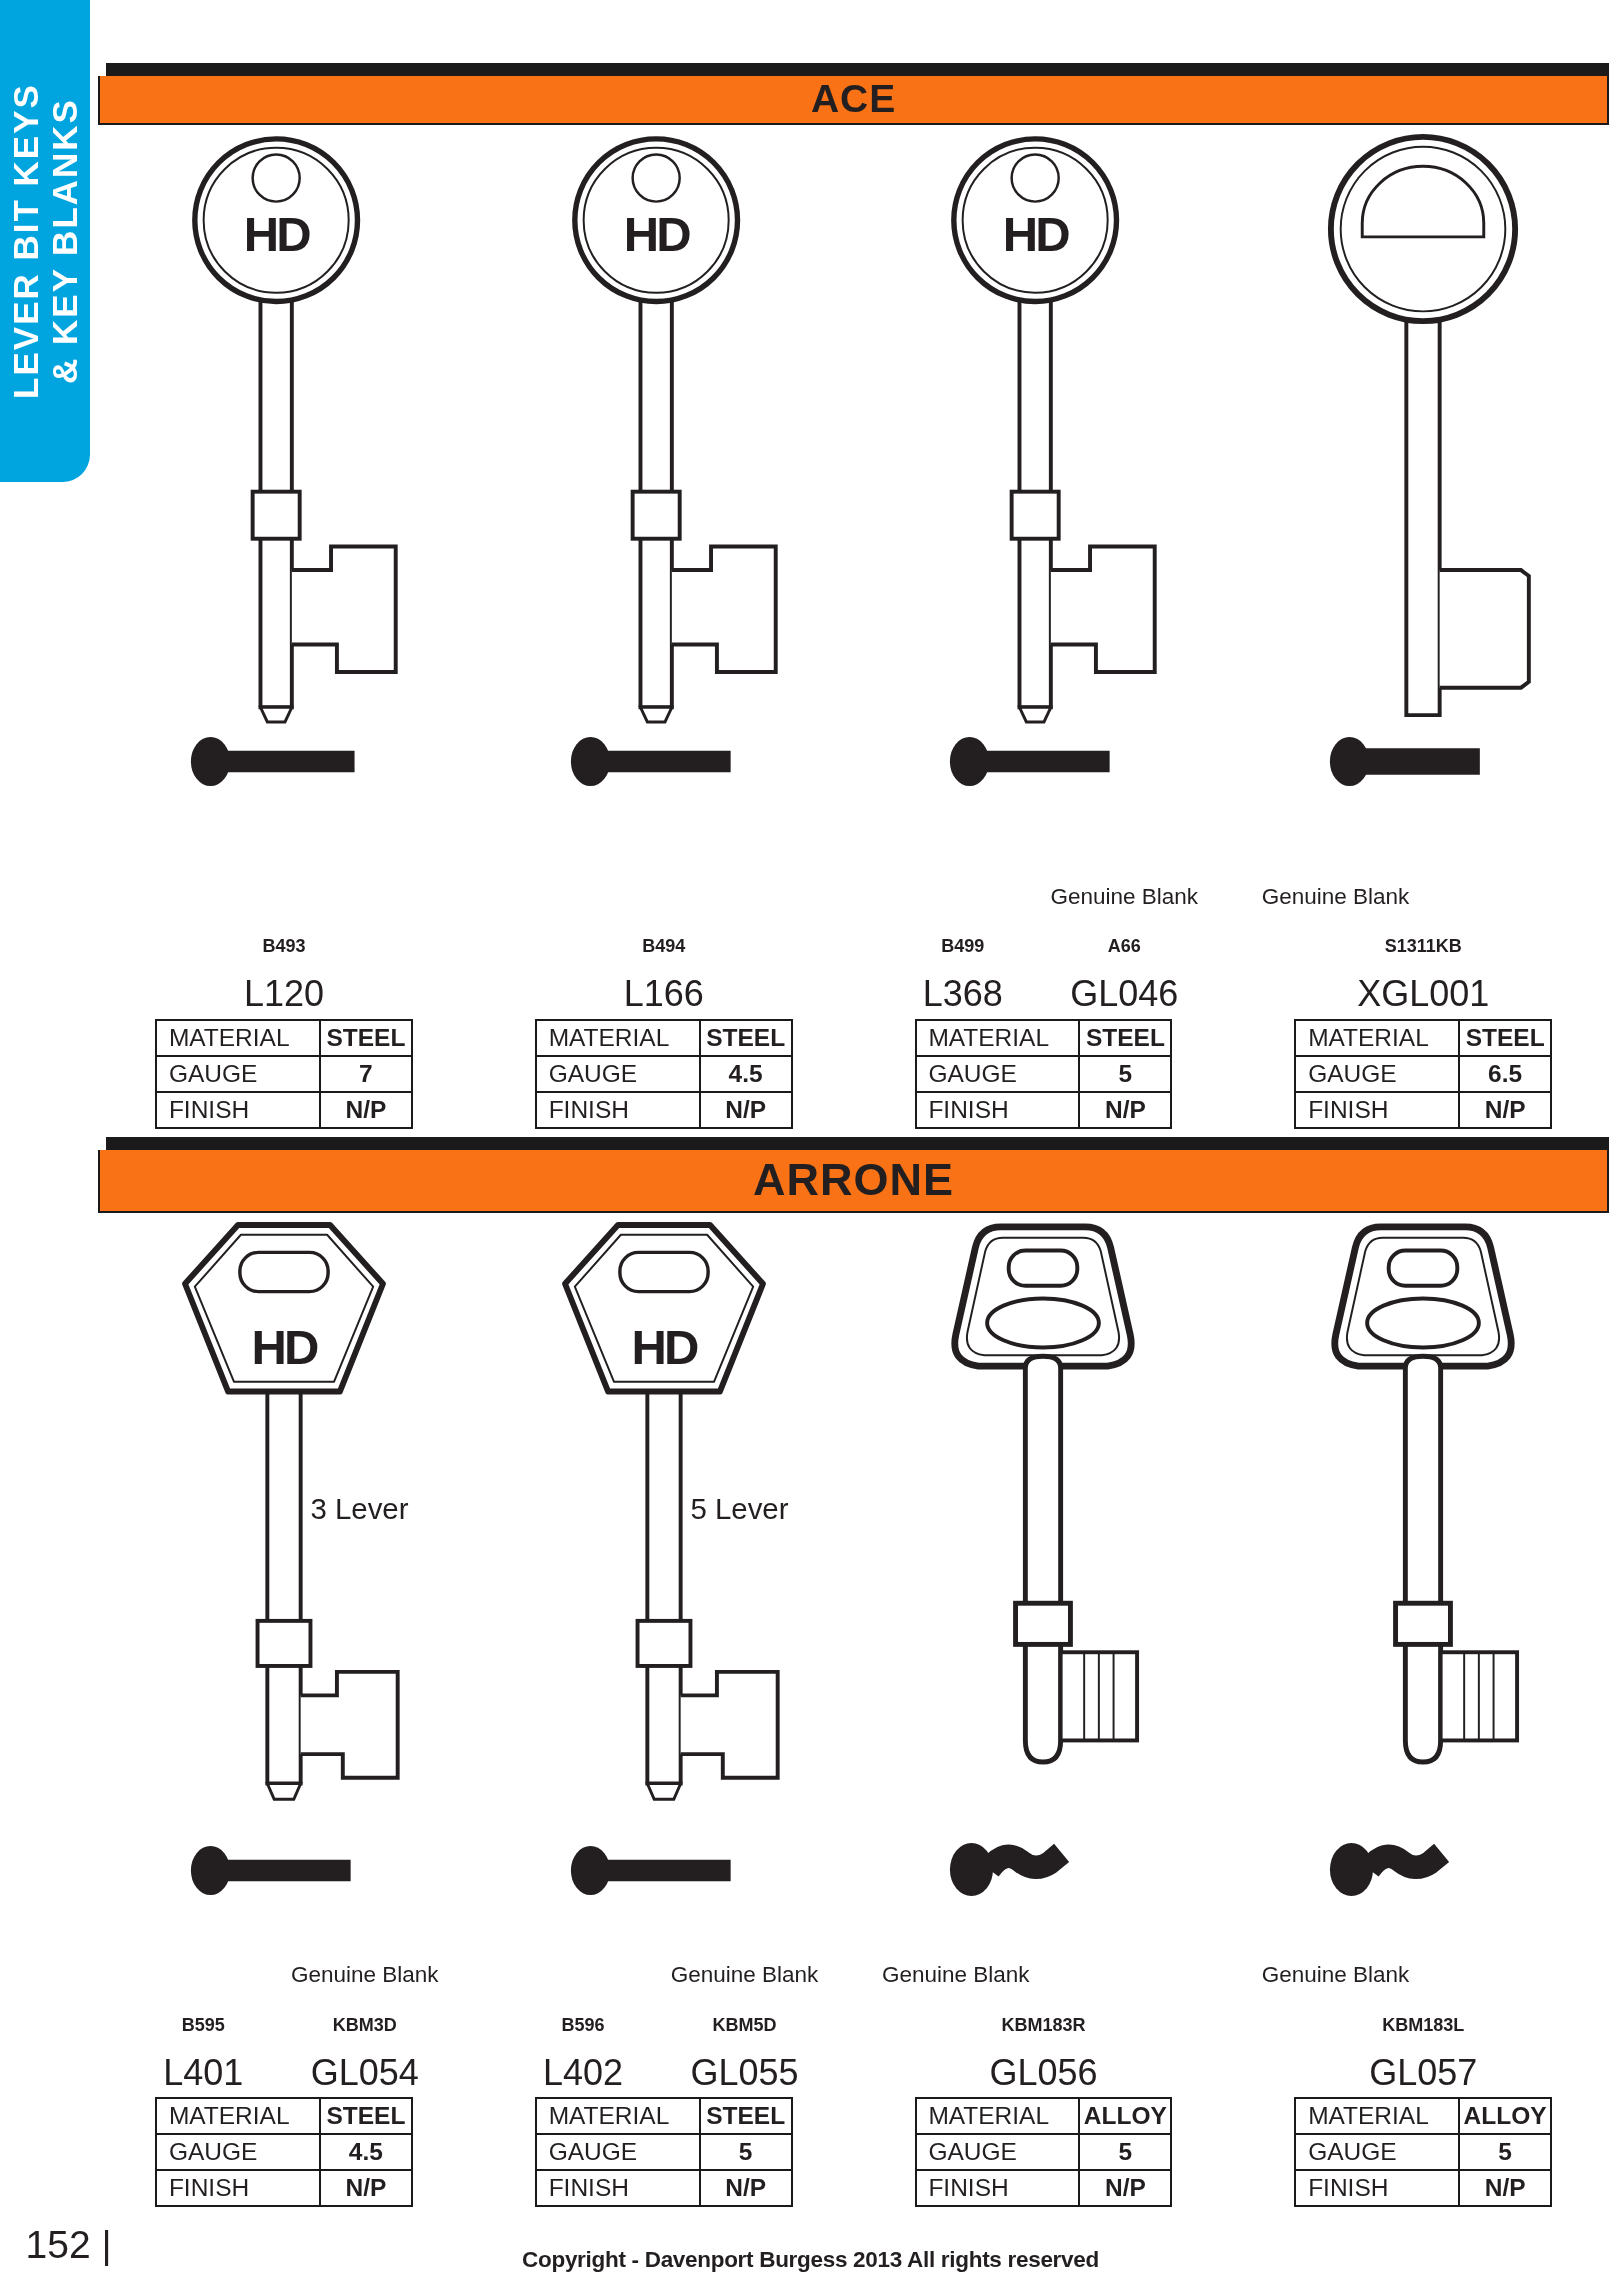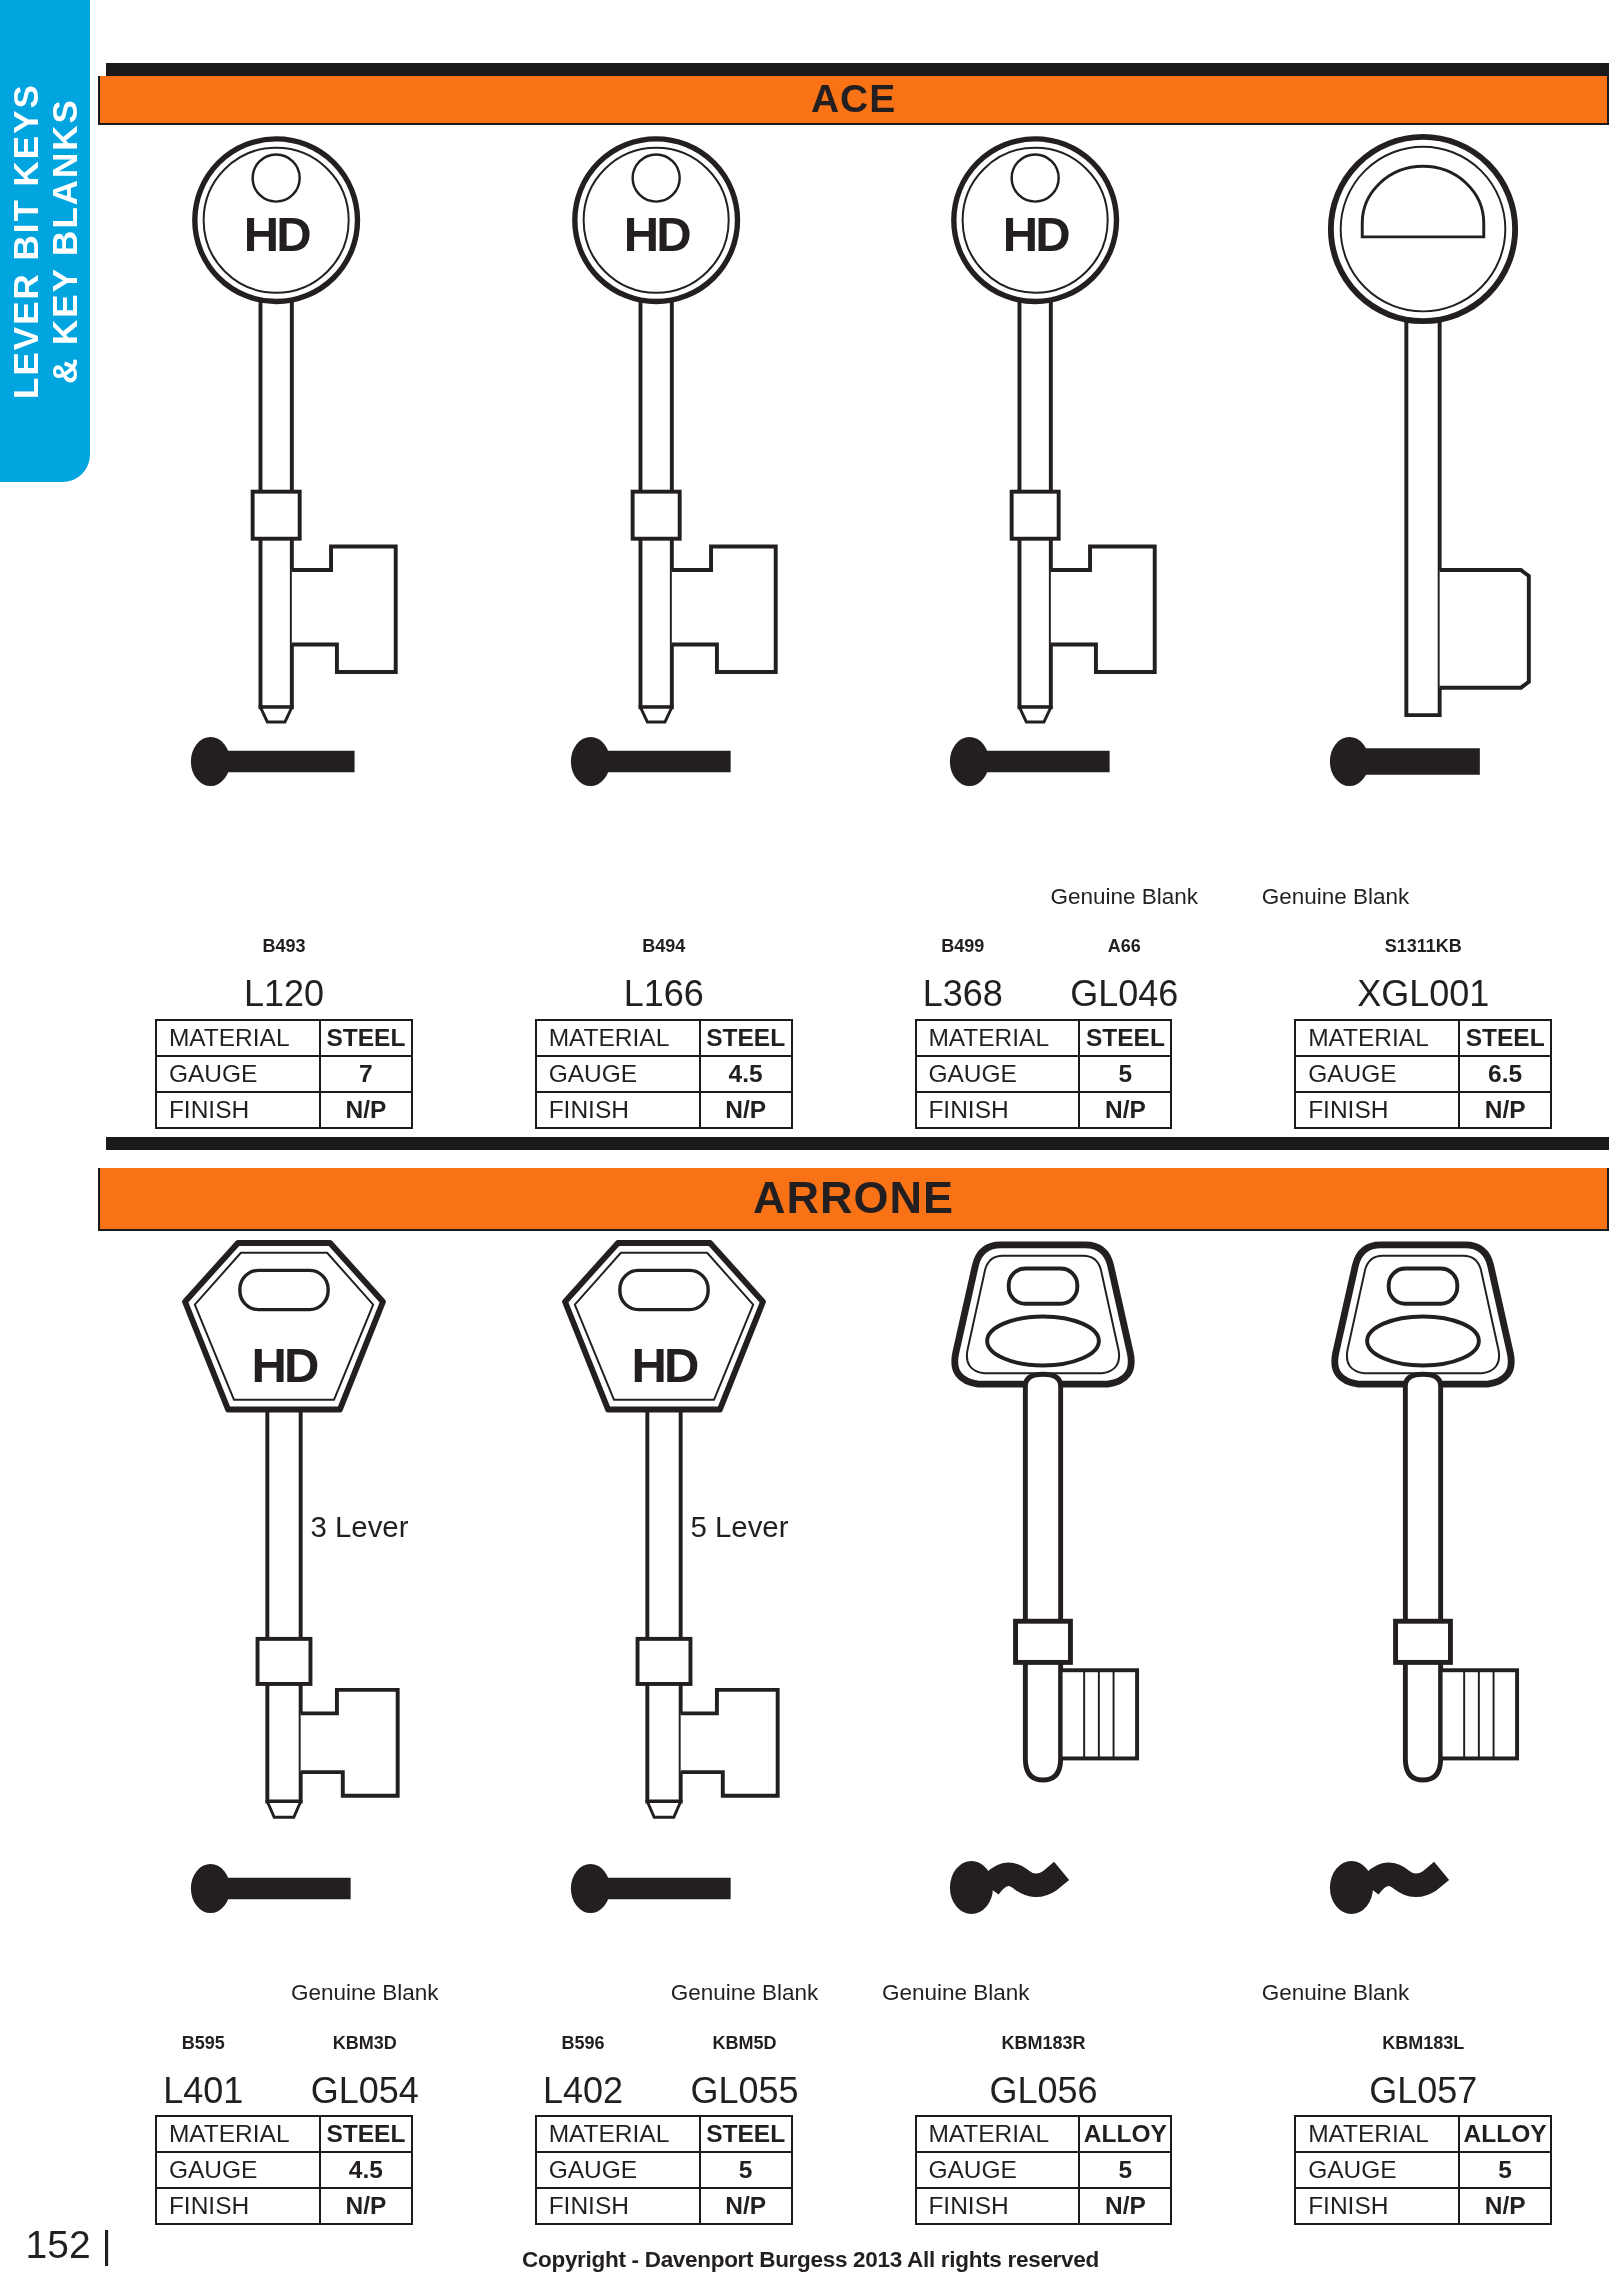--- a/index.html
+++ b/index.html
@@ -16,21 +16,21 @@
                      line-height:1.12;text-align:center;white-space:nowrap;}
 
   
   .section{position:absolute;left:98px;right:11.8px;}
   .sec-ace{top:63px;}
   .sec-arrone{top:1137px;}
   .sec-header .bar{height:12.7px;background:#1a1a1a;margin-left:7.8px;}
   .sec-header .strip{background:#f97316;border:2px solid #1a1a1a;border-top:none;
                      display:flex;align-items:center;justify-content:center;}
   .sec-ace .strip{height:47px;}
-  .sec-arrone .strip{height:61px;margin-top:18px;}
+  .sec-arrone .strip{height:61px;}
   .sec-title{font-weight:bold;letter-spacing:1px;}
   .sec-ace .sec-title{font-size:39px;}
   .sec-arrone .sec-title{font-size:45px;}
 
   .grid{display:grid;grid-template-columns:repeat(4,1fr);column-gap:7.8px;margin-top:2px;}
   .card{display:flex;flex-direction:column;align-items:center;}
   .fig{display:flex;justify-content:center;}
   .sec-ace .fig{height:600px;}
   .sec-arrone .fig{height:604px;}
   .profile{height:57px;display:flex;align-items:center;justify-content:center;}

